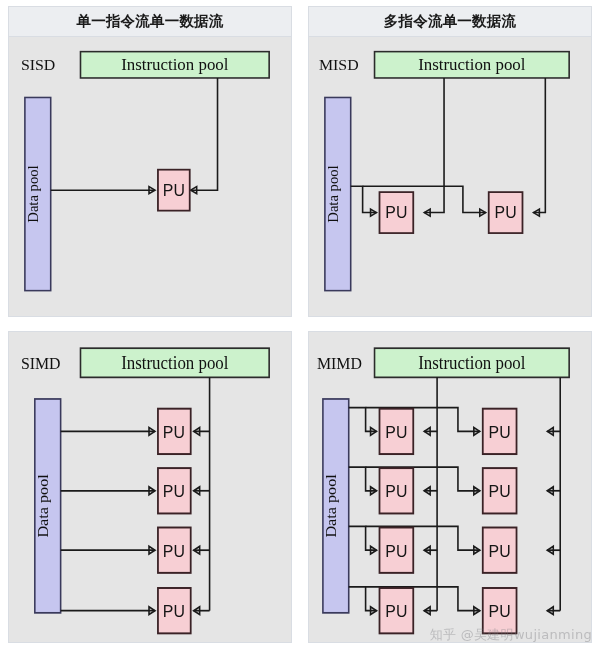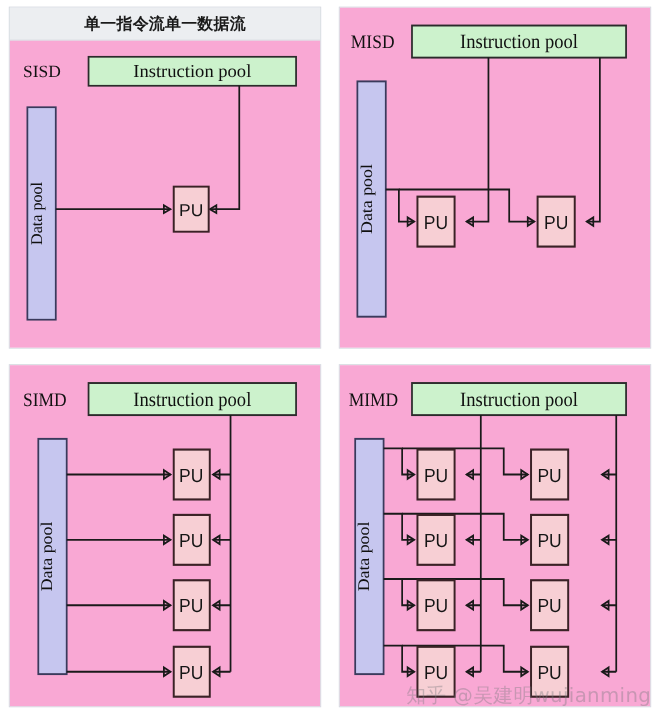--- a/index.html
+++ b/index.html
@@ -54,21 +54,21 @@
     justify-content: center;
     font-size: 14.5px;
     font-weight: bold;
     color: #1a1a1a;
     letter-spacing: 0.2px;
     font-family: "DejaVu Sans", sans-serif;
   }
   .panel-body {
     position: relative;
     flex: 1 1 auto;
-    background: #f9a8d4;
+    background: #e5e5e5;
     overflow: hidden;
   }
   .panel-body svg {
     display: block;
     width: 100%;
     height: 100%;
   }
   .lbl-mode {
     font-family: "Liberation Serif", serif;
     font-size: 16px;
@@ -107,21 +107,21 @@
   .wire {
     stroke: #1a1a1a;
     stroke-width: 1.6;
     fill: none;
   }
   .watermark {
     position: absolute;
     right: 8px;
     bottom: 7px;
     font-family: "DejaVu Sans", sans-serif;
-    font-size: 18px;
+    font-size: 13px;
     color: rgba(120,120,125,0.38);
     white-space: nowrap;
     pointer-events: none;
     letter-spacing: 0.3px;
   }
 </style>
 </head>
 <body>
 
 <div id="root">
@@ -149,20 +149,21 @@
 
             <rect class="box-pu" x="150" y="136" width="32" height="42"></rect>
             <text class="lbl-pu" x="166" y="163" text-anchor="middle">PU</text>
           </svg>
         </div>
       </div>
     </div>
 
     <div class="quadrant">
       <div class="panel">
+        <div class="panel-header">多指令流单一数据流</div>
         <div class="panel-body">
           <svg viewBox="0 0 284 286" preserveAspectRatio="none">
             <text class="lbl-mode" x="10" y="34">MISD</text>
             <rect class="box-inst" x="66" y="15" width="196" height="27"></rect>
             <text class="lbl-inst" x="164" y="34" text-anchor="middle">Instruction pool</text>
 
             <rect class="box-data" x="16" y="62" width="26" height="198"></rect>
             <text class="lbl-data" x="29" y="161" text-anchor="middle" transform="rotate(-90 29 161)">Data pool</text>
 
             <path class="wire" d="M 42 153 L 54 153 L 54 180 L 68 180"></path>

